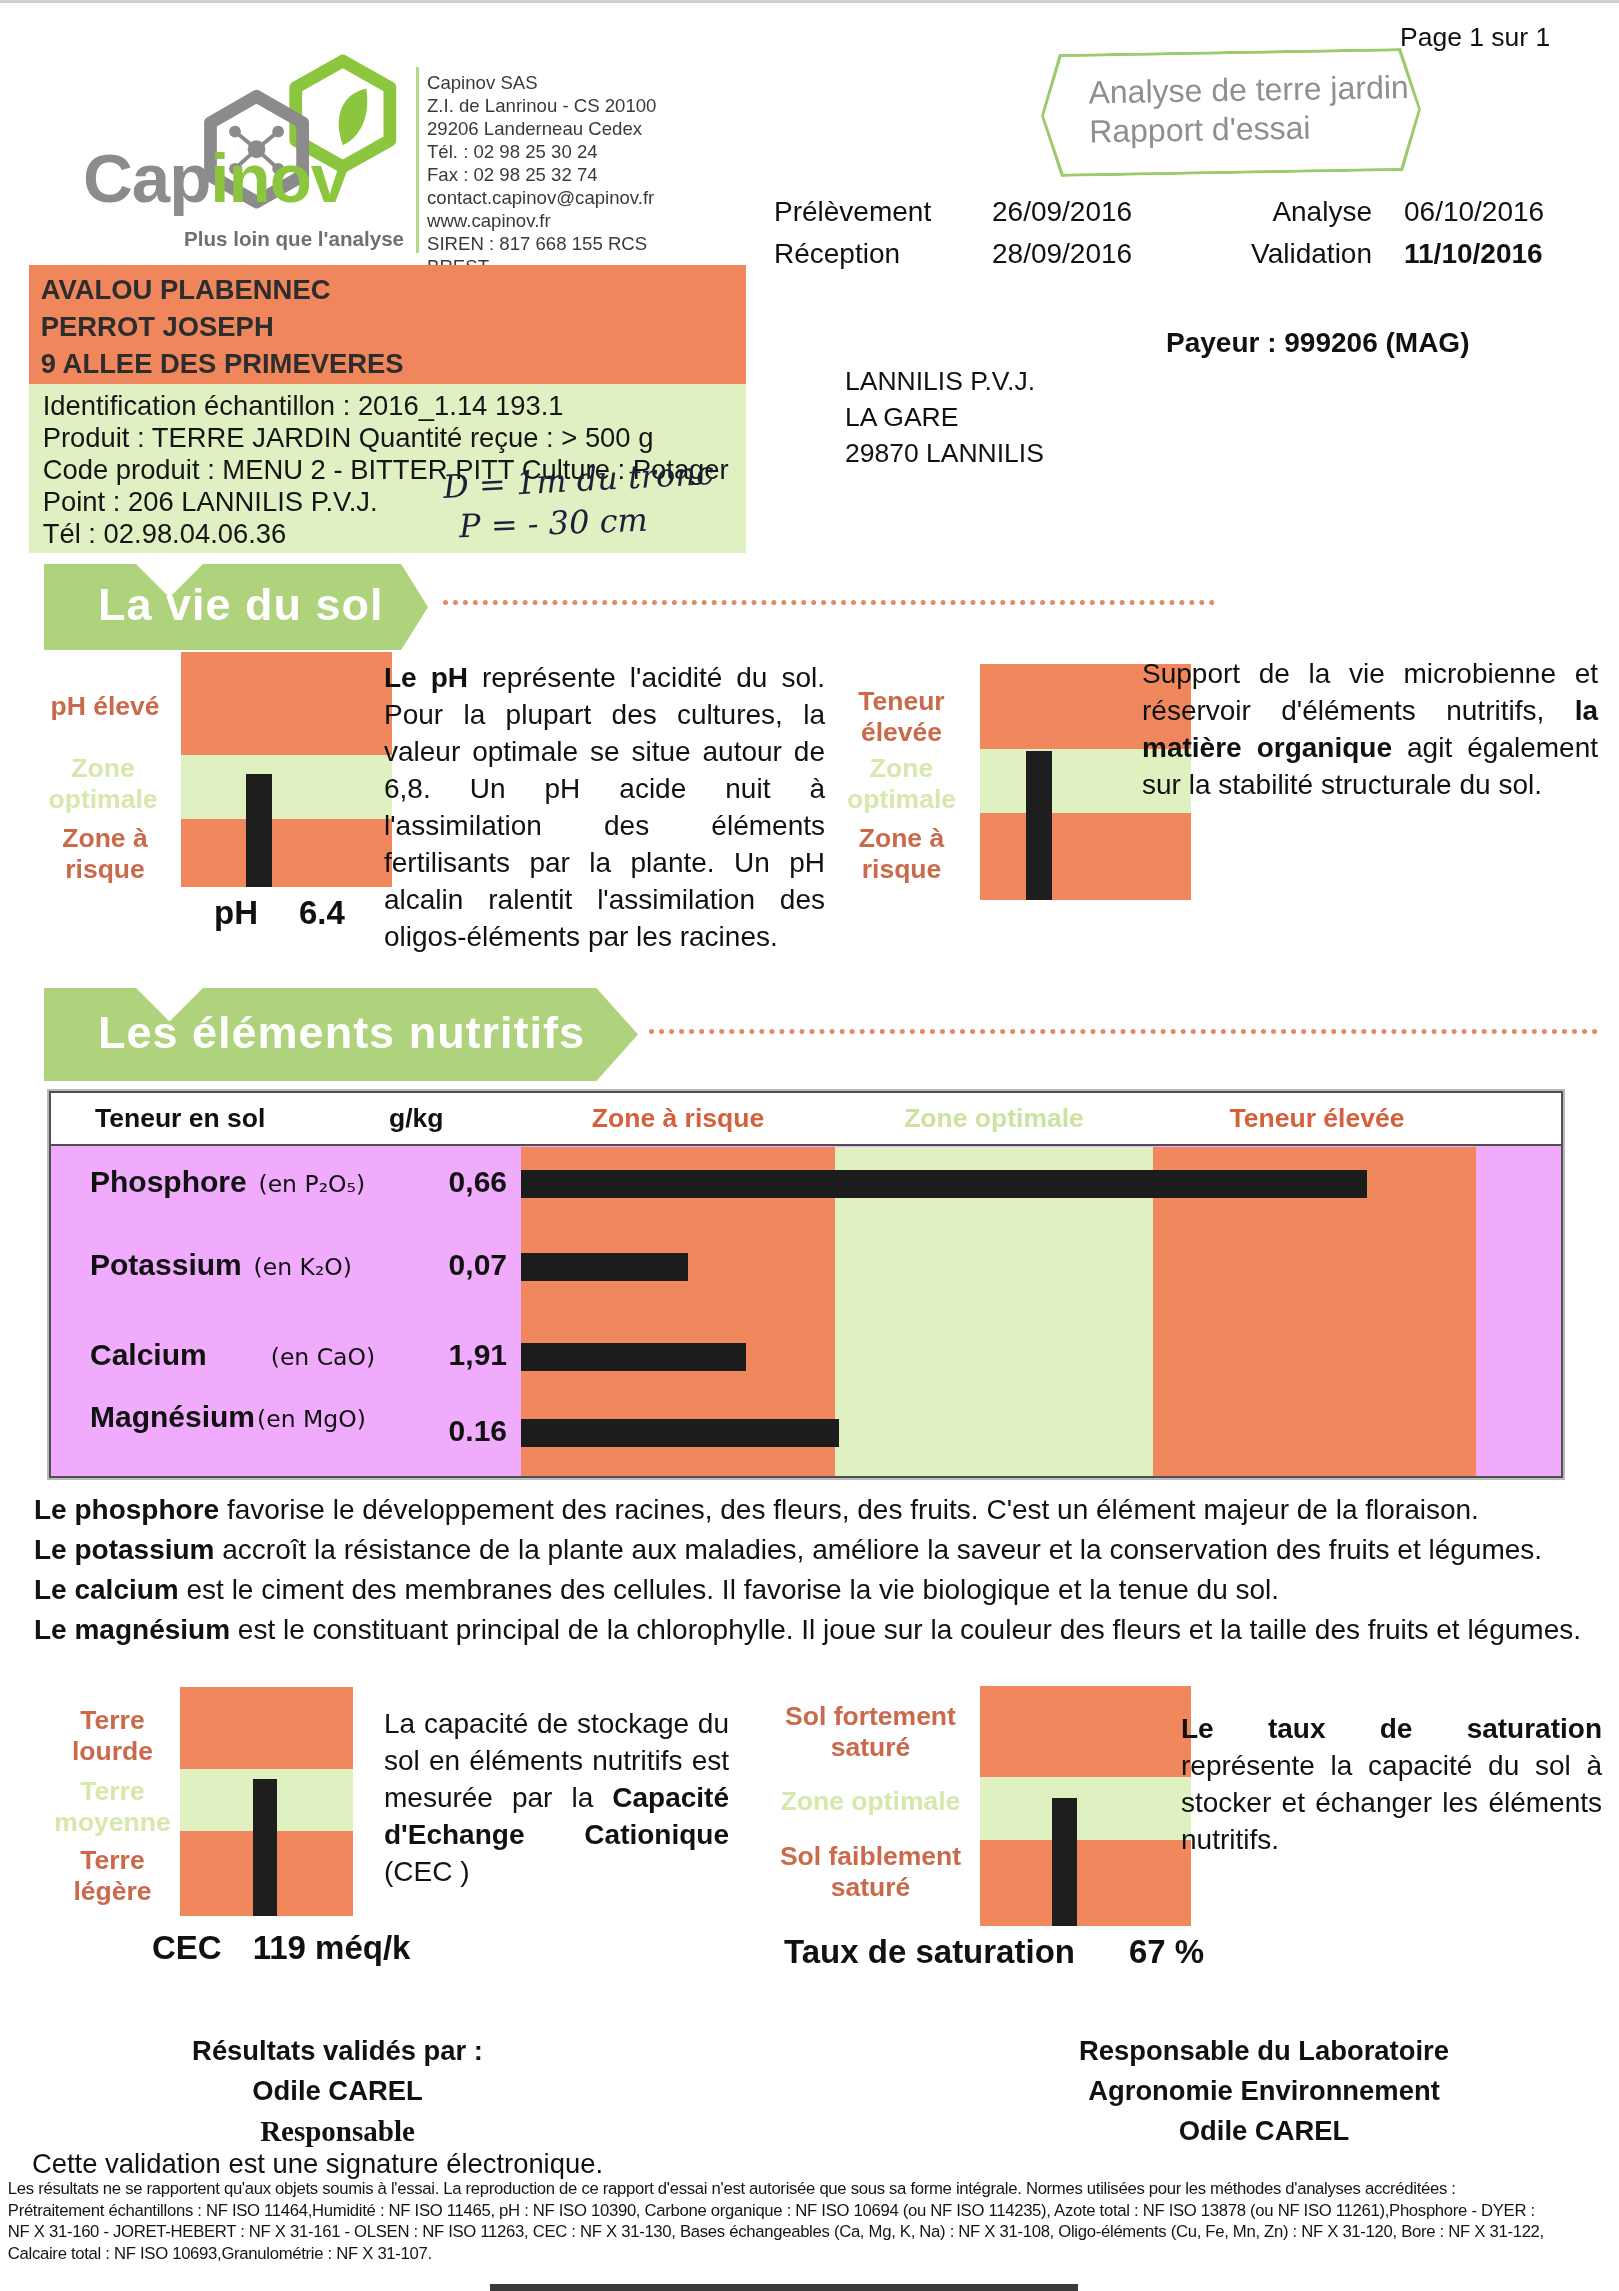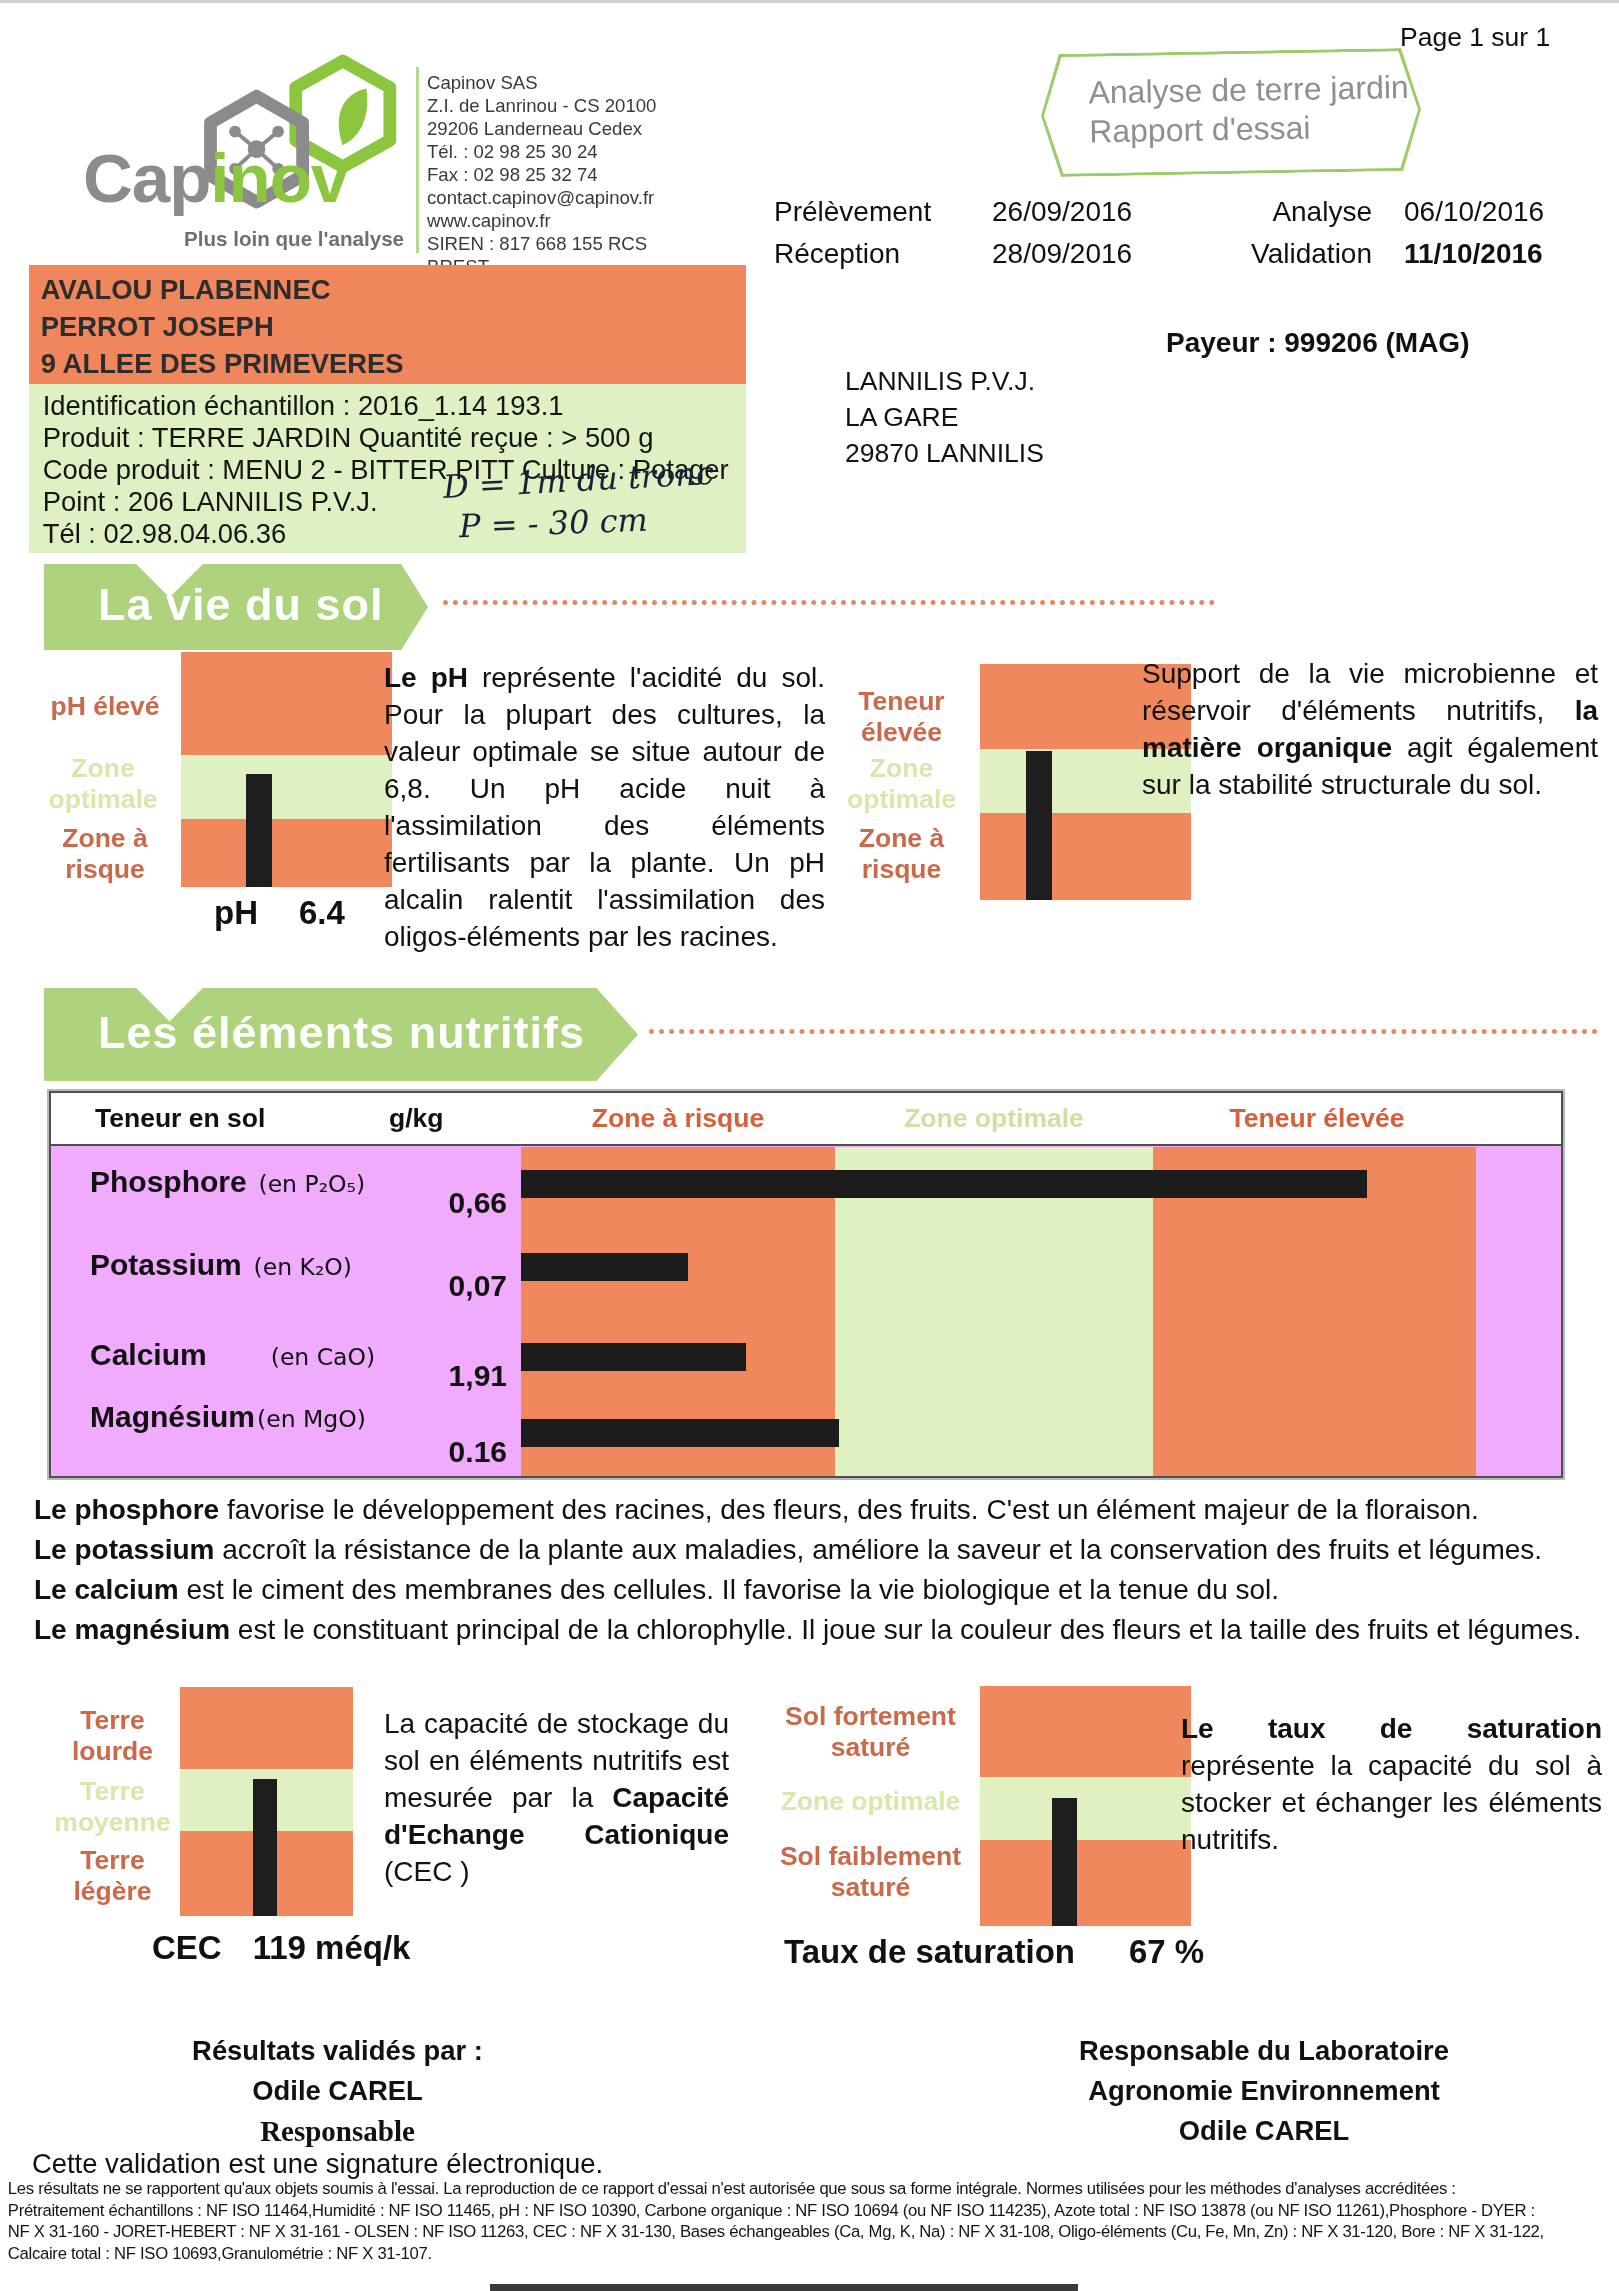--- a/index.html
+++ b/index.html
@@ -83,21 +83,21 @@
   .nh-opt{color:#cde2a2;}
   .nbody{position:absolute;left:0;top:54px;right:0;bottom:0;}
   .zones{position:absolute;left:470px;top:0;bottom:0;width:1041px;}
   .zone{position:absolute;top:0;bottom:0;}
   .zone-risk{left:0;width:314px;background:#f0875d;}
   .zone-opt{left:314px;width:319px;background:#dff0c1;}
   .zone-high{left:632px;width:323px;background:#f0875d;}
   .nbar{position:absolute;left:0;height:28px;background:#1c1c1c;}
   .nrow-label{position:absolute;left:39px;font-size:30px;font-weight:bold;color:#111;white-space:nowrap;}
   .nrow-label .formula{font-size:23.5px;font-weight:normal;margin-left:11.8px;font-family:"DejaVu Sans", sans-serif;}
-  .nrow-value{position:absolute;left:314px;width:142px;text-align:right;font-size:30px;font-weight:bold;color:#111;margin-top:21px;}
+  .nrow-value{position:absolute;left:314px;width:142px;text-align:right;font-size:30px;font-weight:bold;color:#111;}
 
   .ninfo{left:34px;top:1490px;width:1560px;font-size:28px;line-height:40px;color:#111;text-align:justify;}
 
   
   .sig{position:absolute;text-align:center;font-size:27.4px;font-weight:bold;color:#111;line-height:40px;}
   .sig-left{left:127px;top:2031px;width:421px;}
   .sig-right{left:1029px;top:2031px;width:470px;}
   .sig .serif{font-family:"Liberation Serif", serif;font-size:29px;}
   .validation-note{left:32px;top:2148px;font-size:27.4px;color:#111;}
 

